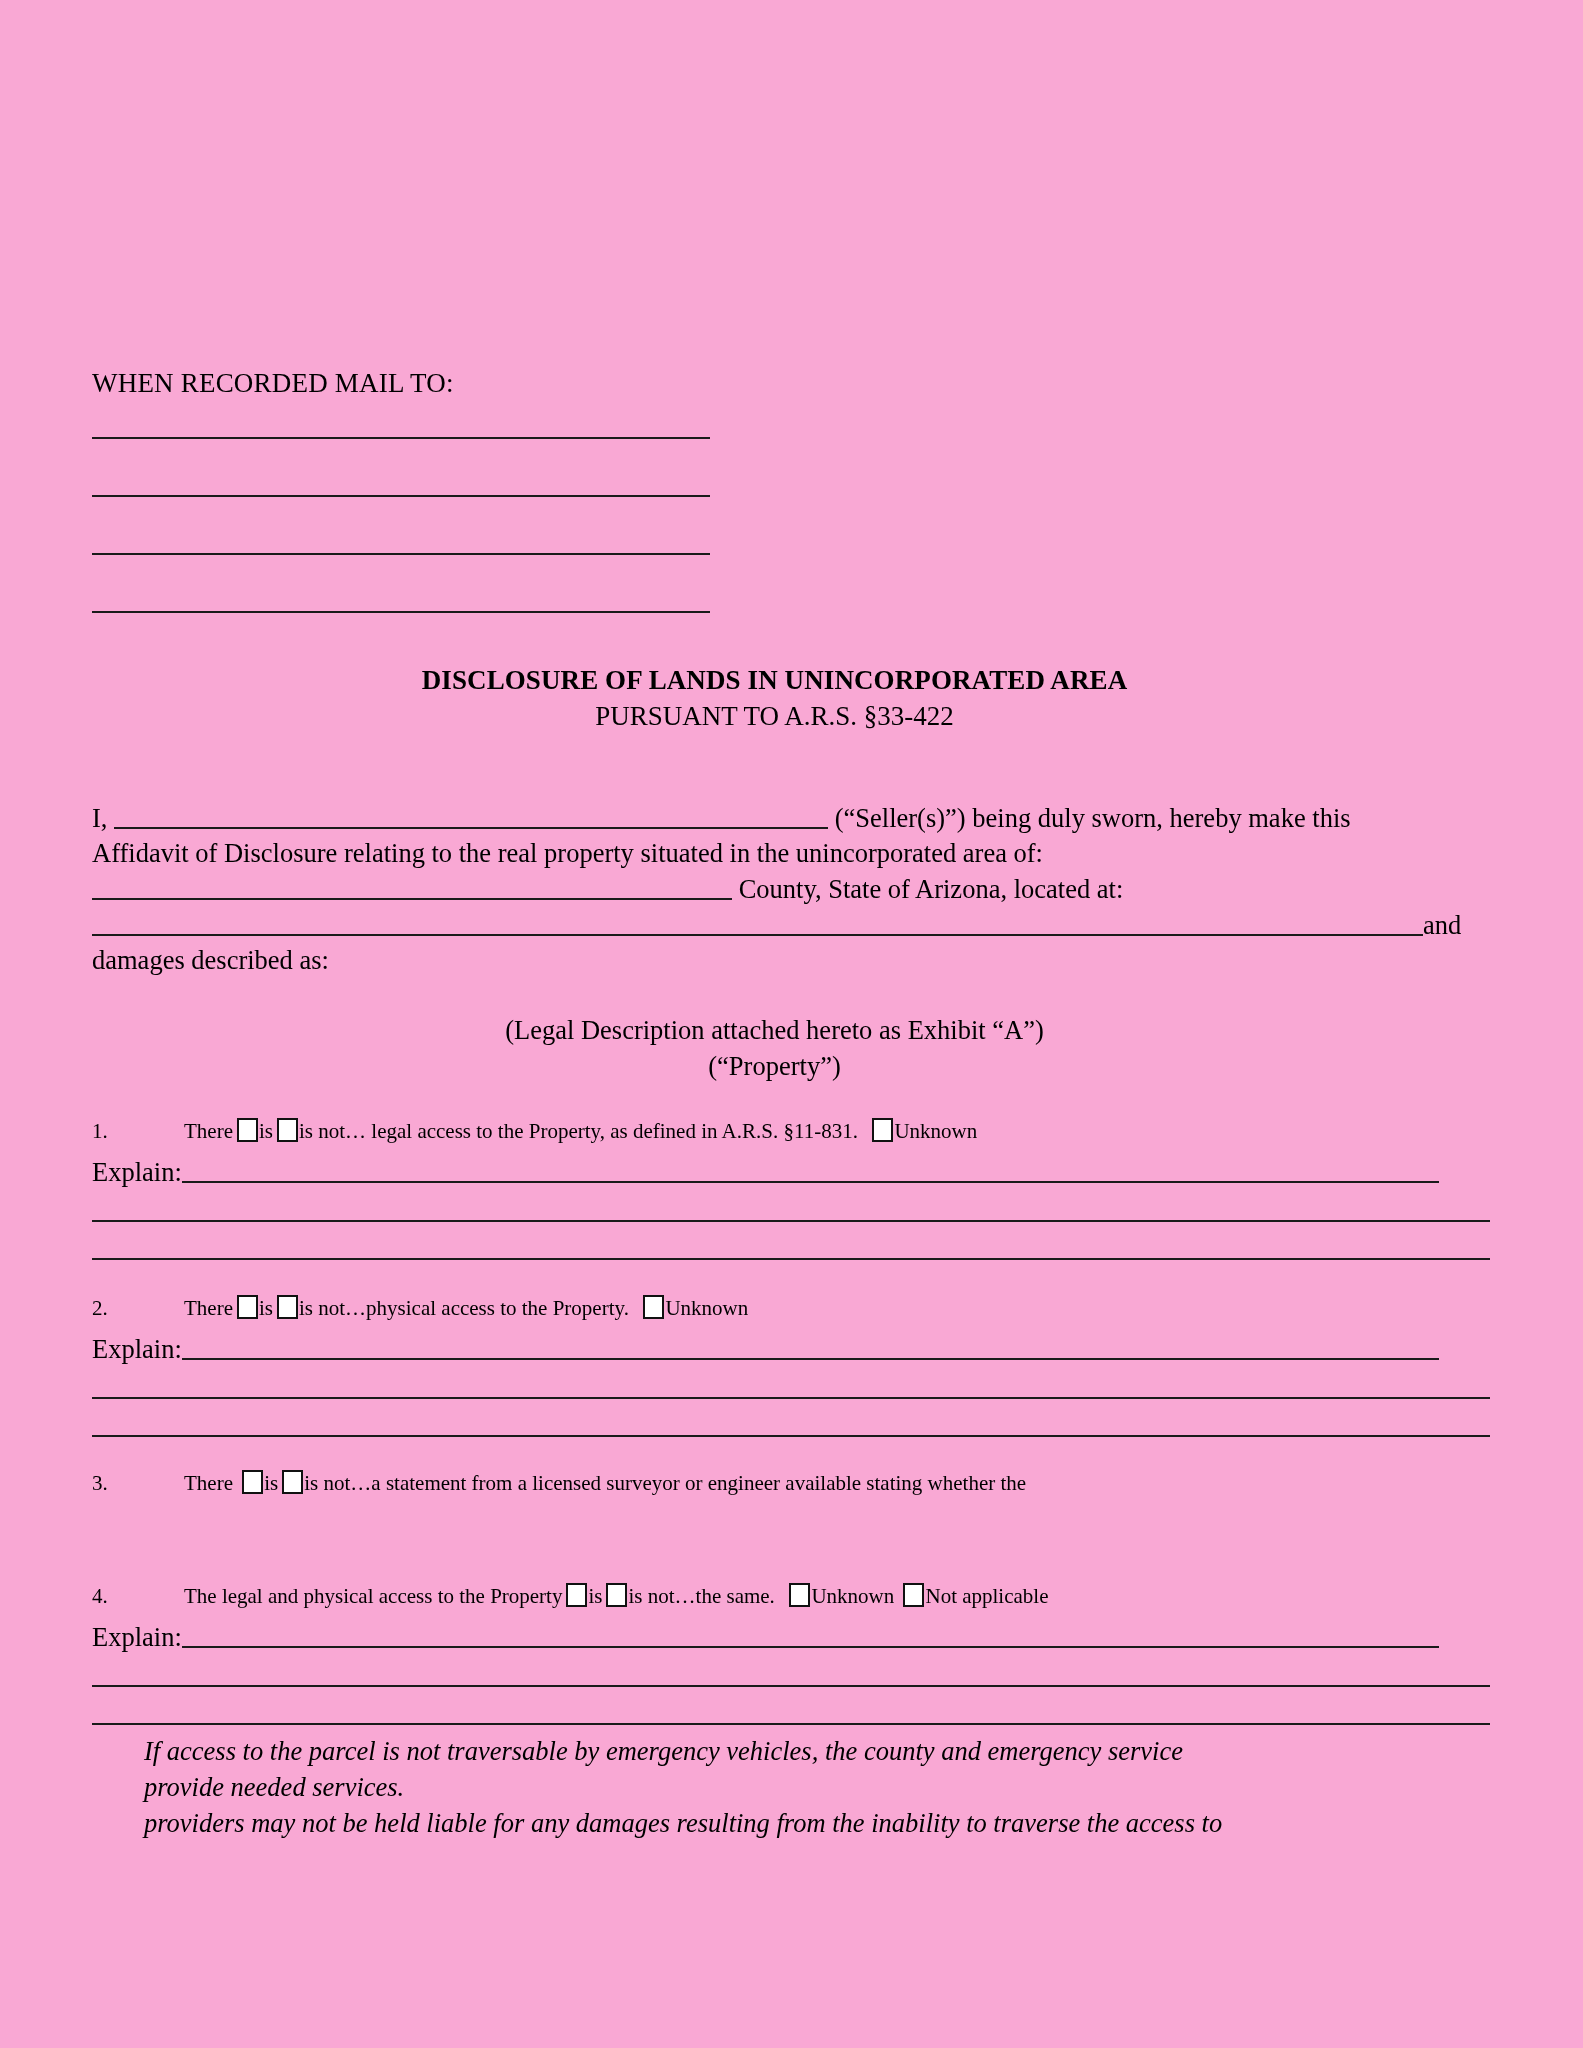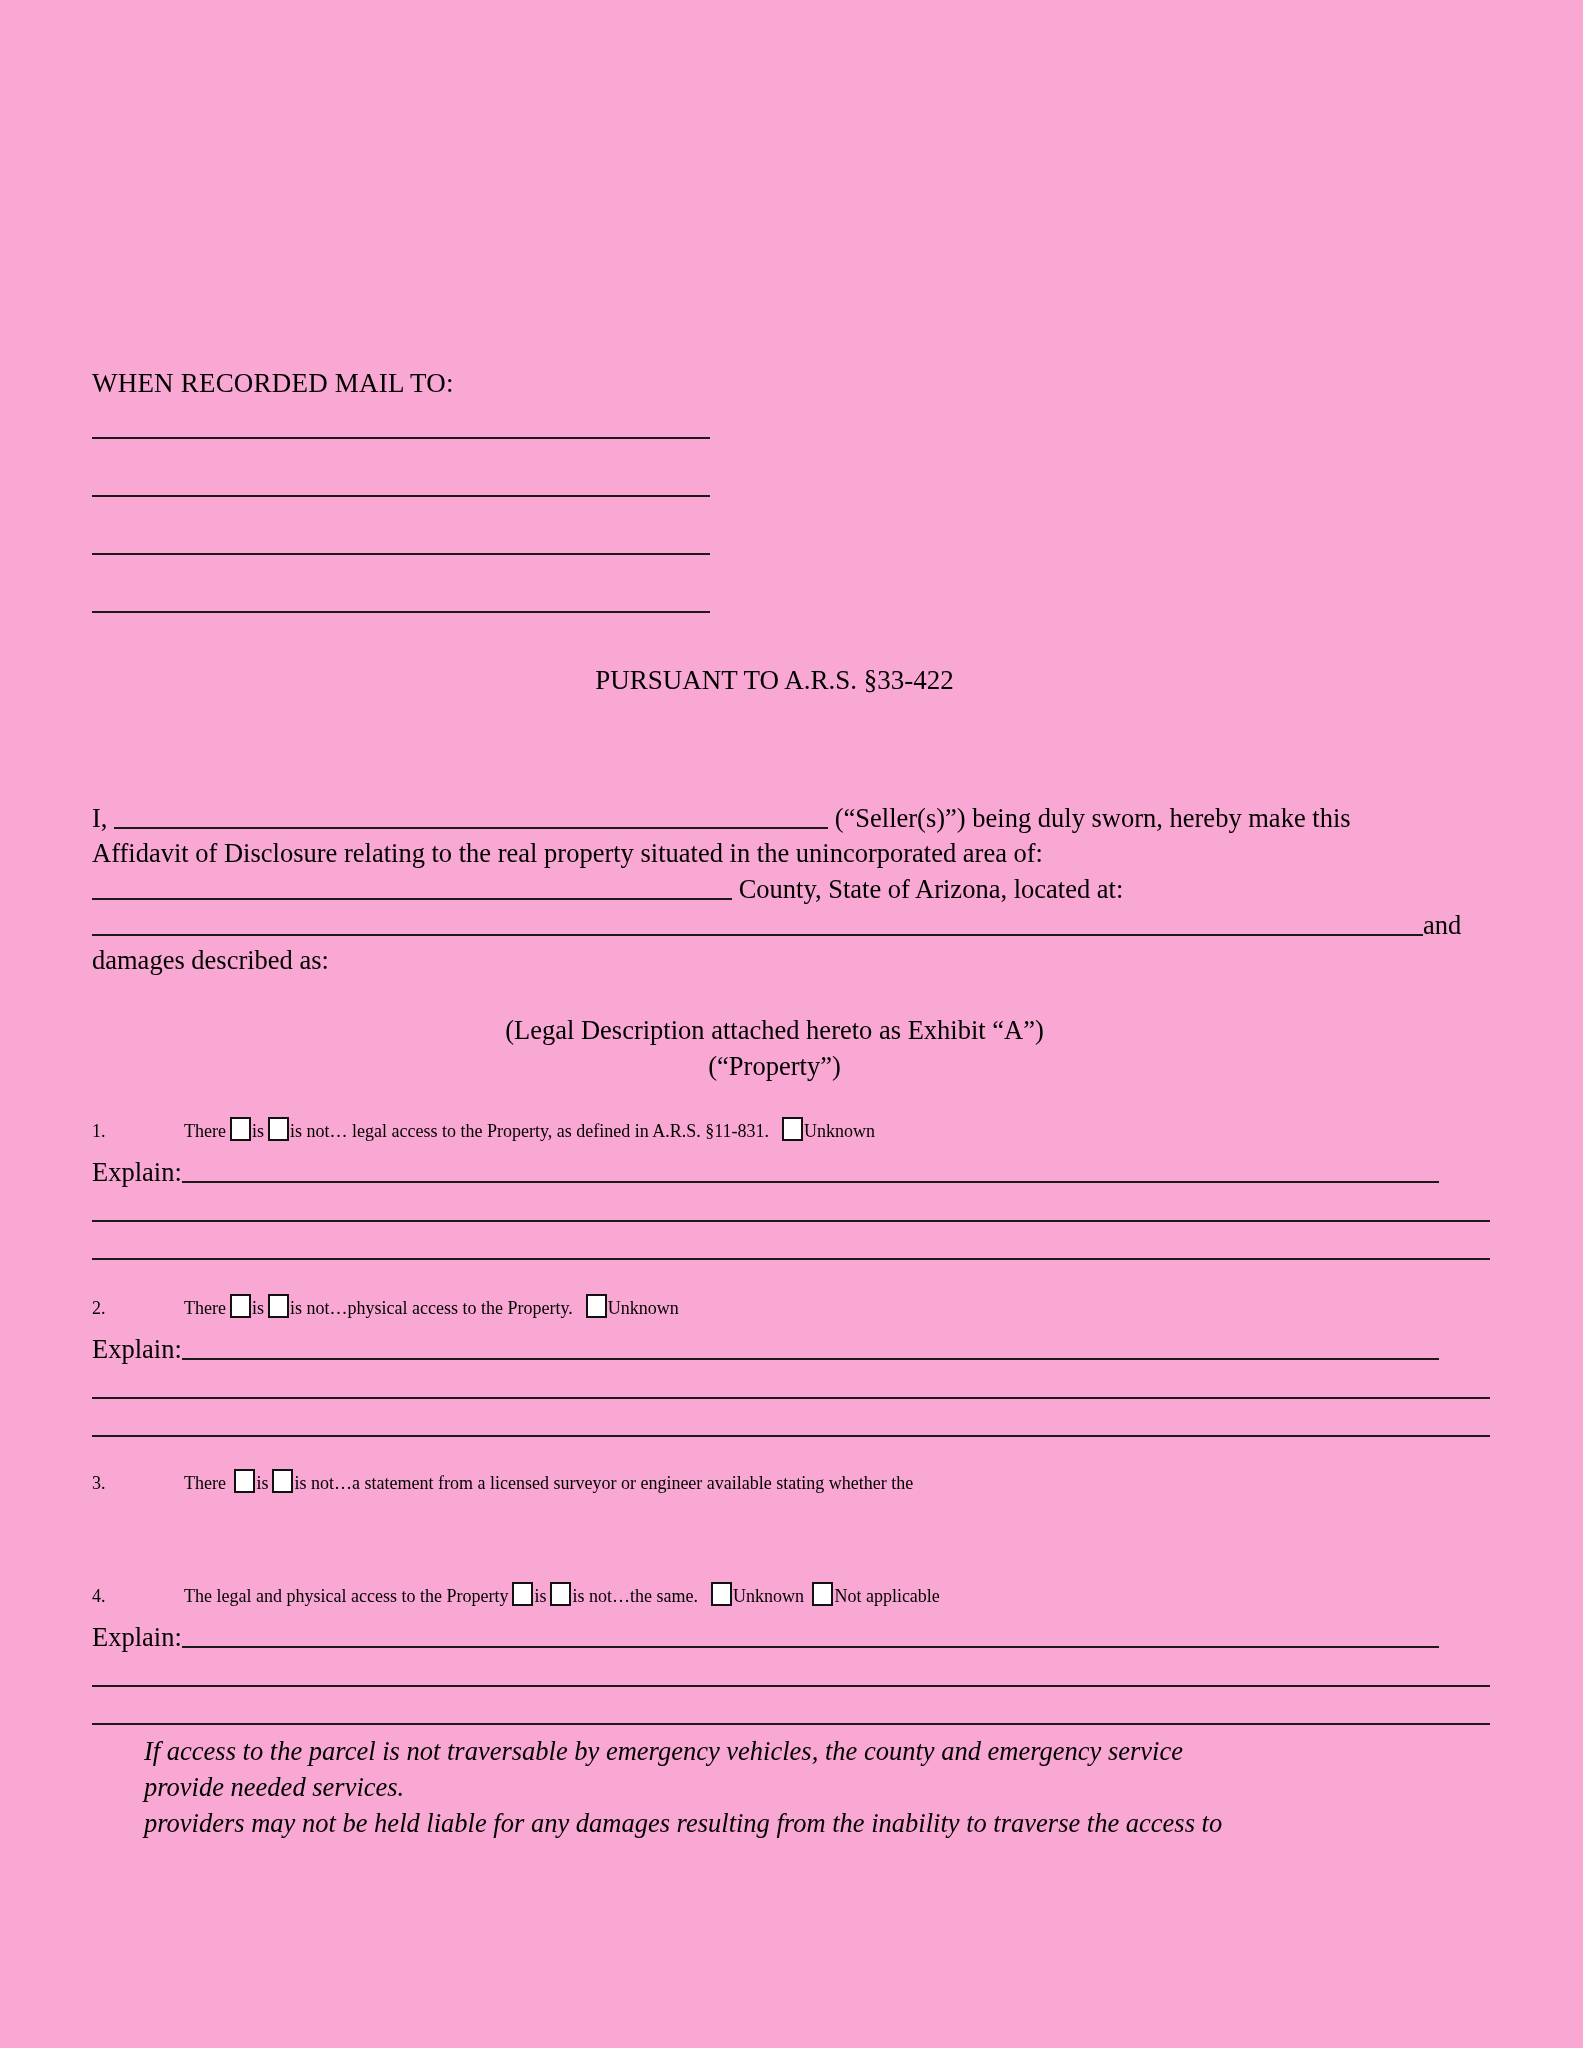--- a/index.html
+++ b/index.html
@@ -104,21 +104,21 @@
     line-height: 36px;
   }
   .cd1 { top: 1012px; }
   .cd2 { top: 1048px; }
 
   
   .item {
     position: absolute;
     left: 0;
     width: 1400px;
-    font-size: 18px;
+    font-size: 21px;
     line-height: 36px;
   }
   .item .num {
     display: inline-block;
     width: 92px;
     vertical-align: top;
   }
   .item .body {
     display: inline-block;
     vertical-align: top;
@@ -175,20 +175,21 @@
 <div class="page">
   <div class="content">
 
     <div class="mail-head">WHEN RECORDED MAIL TO:</div>
     <div class="mail-rule r1"></div>
     <div class="mail-rule r2"></div>
     <div class="mail-rule r3"></div>
     <div class="mail-rule r4"></div>
 
     <div class="title-wrap">
+      <div class="title-main">DISCLOSURE OF LANDS IN UNINCORPORATED AREA</div>
       <div class="title-sub">PURSUANT TO A.R.S. §33-422</div>
     </div>
 
     <div class="intro">
       <div class="line"><span>I,</span> <span class="fill fill-seller"></span> <span>(“Seller(s)”) being duly sworn, hereby make this</span></div>
       <div class="line">Affidavit of Disclosure relating to the real property situated in the unincorporated area of:</div>
       <div class="line"><span class="fill fill-county"></span> <span>County, State of Arizona, located at:</span></div>
       <div class="line"><span class="fill fill-address"></span><span>and</span></div>
       <div class="line">damages described as:</div>
     </div>

